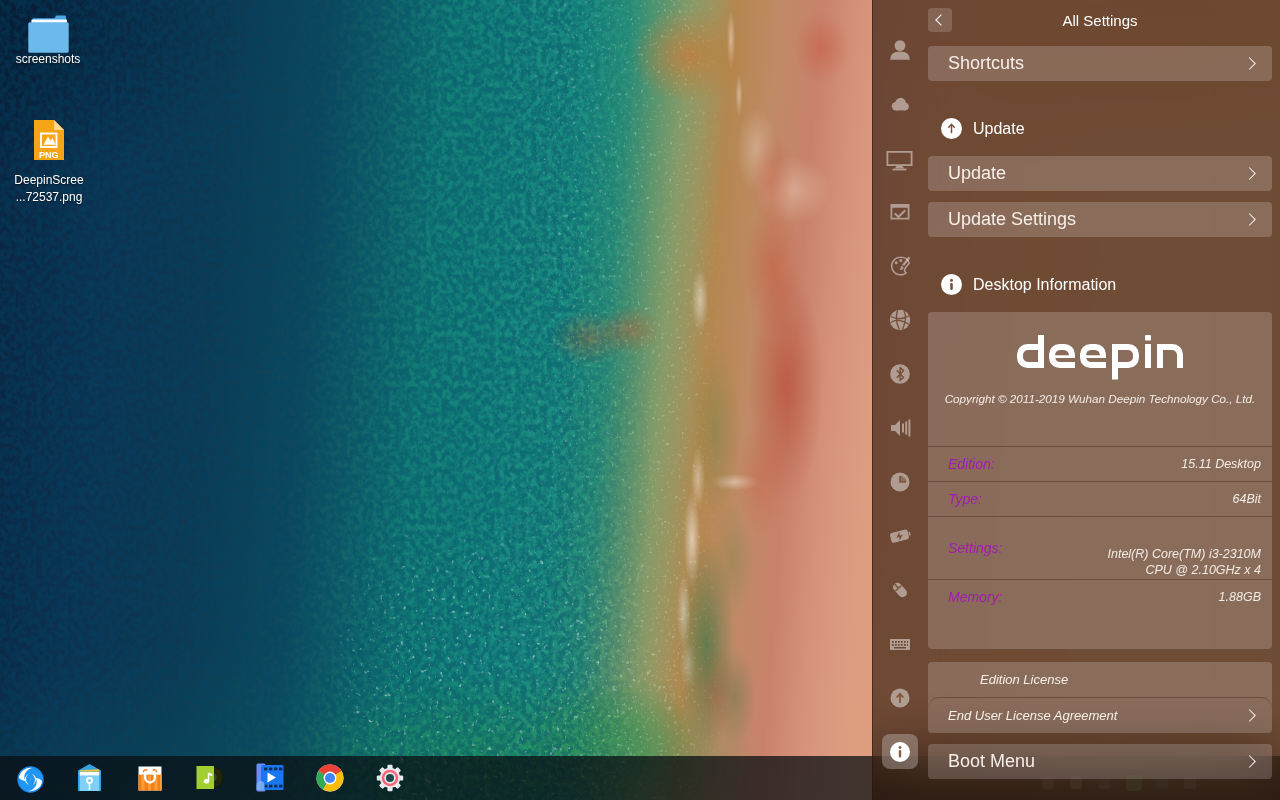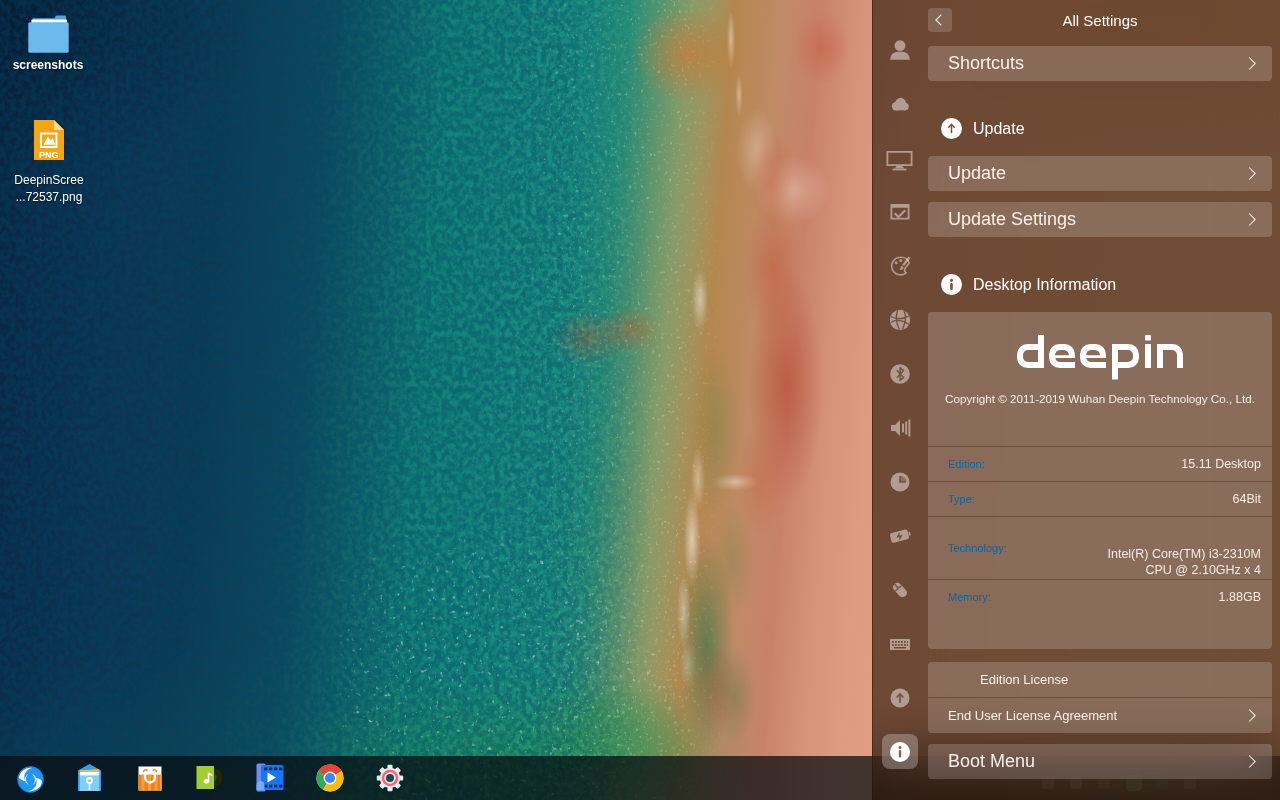--- a/index.html
+++ b/index.html
@@ -53,23 +53,23 @@
 #panel { position:absolute; left:872px; top:0; width:408px; height:800px;
   background:rgba(27,10,0,0.58); backdrop-filter:blur(30px); -webkit-backdrop-filter:blur(30px); box-shadow:inset 1px 0 0 rgba(40,18,6,0.5); }
 #sidebar { position:absolute; left:0; top:0; width:56px; height:800px; background:transparent; }
 .sic { position:absolute; left:17px; width:22px; height:22px; }
 #activebg { position:absolute; left:10px; top:734px; width:36px; height:35px; border-radius:8px; background:rgba(255,255,255,0.27); }
 #content { position:absolute; left:56px; top:0; width:352px; height:800px; color:#f7efe8; }
 .row { position:absolute; left:0; width:344px; height:35px; background:rgba(255,255,255,0.185); border-radius:4px; }
 .row .lbl { position:absolute; left:20px; top:0; line-height:35px; font-size:18px; color:#f7efe8; }
 .chev { position:absolute; right:14px; top:11px; width:13px; height:13px; }
 .group { position:absolute; left:0; width:344px; background:rgba(255,255,255,0.185); border-radius:4px; }
-.grow { position:relative; width:344px; }
+.grow { position:relative; width:344px;font-style:italic; }
 .grow + .grow { border-top:1px solid rgba(58,38,24,0.40); }
-.glbl { position:absolute; left:20px; font-size:11px; color:#0369a1; }
+.glbl { position:absolute; left:20px; font-size:14px; color:#a21caf; }
 .grow .lbl { position:absolute; left:20px; top:0; line-height:35px; font-size:13px; color:#f7efe8; }
 .gval { position:absolute; right:11px; font-size:12.5px; color:#f3ebe4; text-align:right; }
 .sechead { position:absolute; left:13px; display:flex; align-items:center; }
 .sechead .ic { width:21px; height:21px; margin-right:11px; }
 .sechead .tx { font-size:16px; color:#ffffff; }
 #backbtn { position:absolute; left:0px; top:8px; width:24px; height:24px; border-radius:4px; background:rgba(255,255,255,0.16); }
 #backbtn::before { content:''; position:absolute; left:9px; top:7.5px; width:7px; height:7px; border-left:1.6px solid #fff; border-bottom:1.6px solid #fff; transform:rotate(45deg); }
 #title { position:absolute; left:0; top:12px; width:344px; text-align:center; font-size:15px; color:#fff; }
 .chev::before { content:''; position:absolute; left:0px; top:2px; width:8px; height:8px; border-right:1.8px solid rgba(255,255,255,0.92); border-top:1.8px solid rgba(255,255,255,0.92); transform:rotate(45deg); }
 #logo { position:absolute; left:0; top:23px; width:344px; text-align:center; }
@@ -108,21 +108,21 @@
       </filter>
       <rect width="125" height="150" filter="url(#fpr)" opacity="0.42"></rect>
     </svg>
   </div>
   <div id="deskicons">
     <svg style="position:absolute;left:28px;top:14px" width="42" height="40" viewBox="0 0 42 40">
       <path d="M4.5 8.5 v-3.2 q0 -1 1 -1 h20.5 q1 0 1.2 -0.8 l0.3 -1 q0.3 -0.9 1.2 -0.9 h8.3 q1 0 1 1 v5.9 z" fill="#4da5e2"></path>
       <rect x="3.4" y="5.6" width="35.6" height="3.4" rx="0.8" fill="#f6fbff"></rect>
       <rect x="0.3" y="8.2" width="40.4" height="30.6" rx="1.6" fill="#6cb9ec"></rect>
     </svg>
-    <div class="dlabel" style="left:0;top:57px;width:96px;font-weight:bold;">screenshots</div>
+    <div class="dlabel" style="left:0;top:51px;width:96px;">screenshots</div>
     <svg style="position:absolute;left:33px;top:119px" width="32" height="42" viewBox="0 0 32 42">
       <path d="M1 1 h20 l10 10 v30 h-30 z" fill="#f6a516"></path>
       <path d="M21 1 l10 10 h-10 z" fill="#fbd98e"></path>
       <rect x="8" y="14.5" width="15.5" height="13.5" fill="none" stroke="#ffffff" stroke-width="1.9"></rect>
       <path d="M10.5 25.8 L15 17.5 l2.6 4.2 l1.9 -3 l3.1 7.1 z" fill="#ffffff"></path>
       <text x="15.8" y="38.5" font-size="9" font-weight="bold" fill="#fff" text-anchor="middle" font-family="Liberation Sans">PNG</text>
     </svg>
     <div class="dlabel" style="left:0;top:172px;width:98px;">DeepinScree<br>...72537.png</div>
   </div>
   <div id="dock">
@@ -378,34 +378,34 @@
         </div>
         <div class="grow" style="height:35px;">
             <span class="glbl" style="line-height:35px; top:0;">Edition:</span>
             <span class="gval" style="line-height:35px; top:0;">15.11 Desktop</span>
           </div>
         <div class="grow" style="height:35px;">
             <span class="glbl" style="line-height:35px; top:0;">Type:</span>
             <span class="gval" style="line-height:35px; top:0;">64Bit</span>
           </div>
         <div class="grow" style="height:63px;">
-            <span class="glbl" style="line-height:63px; top:0;">Technology:</span>
+            <span class="glbl" style="line-height:63px; top:0;">Settings:</span>
             <span class="gval" style="top:30px; line-height:15.5px;">Intel(R) Core(TM) i3-2310M<br>CPU @ 2.10GHz x 4</span>
           </div>
         <div class="grow" style="height:35px;">
             <span class="glbl" style="line-height:35px; top:0;">Memory:</span>
             <span class="gval" style="line-height:35px; top:0;">1.88GB</span>
           </div>
       </div>
       <div class="group" style="top:662px; height:71px;">
         <div class="grow" style="height:35px;margin-left:32px;">
             <span class="lbl" style="position:absolute;">Edition License</span>
             <span class="chev"></span>
           </div>
-        <div class="grow" style="height:35px;">
+        <div class="grow" style="height:35px;border-radius:11px;">
             <span class="lbl" style="position:absolute;">End User License Agreement</span>
             <span class="chev"></span>
           </div>
       </div>
       <div class="row" style="top:744px">
           <span class="lbl">Boot Menu</span>
           <span class="chev"></span>
         </div>
     </div>
   </div>

